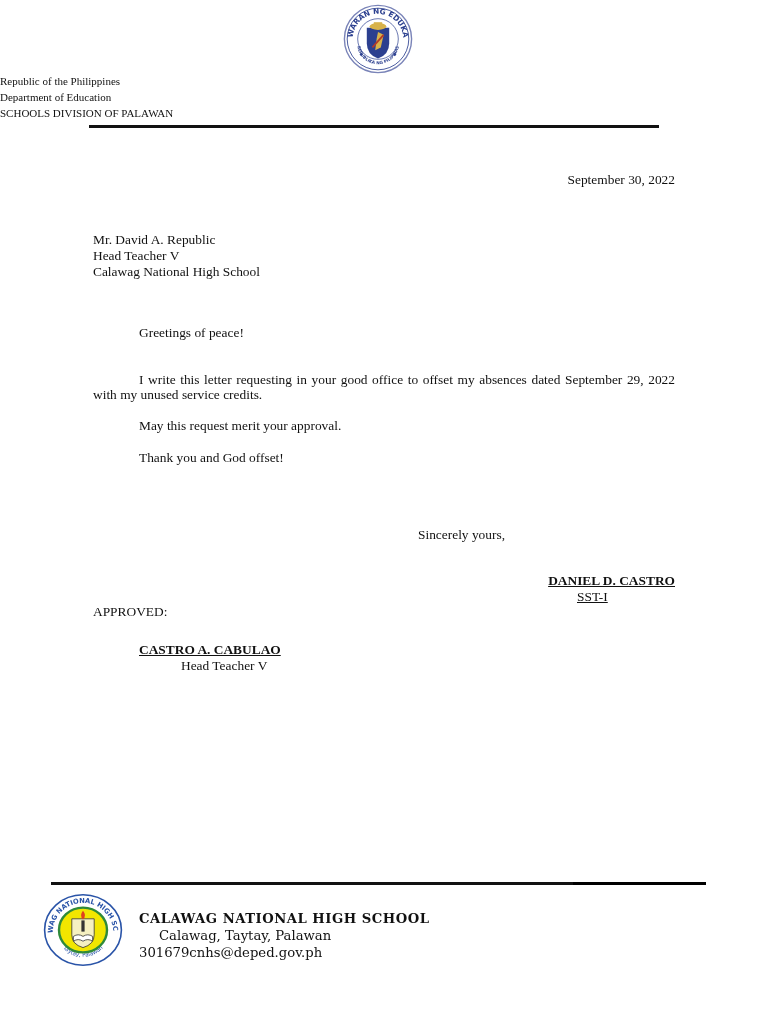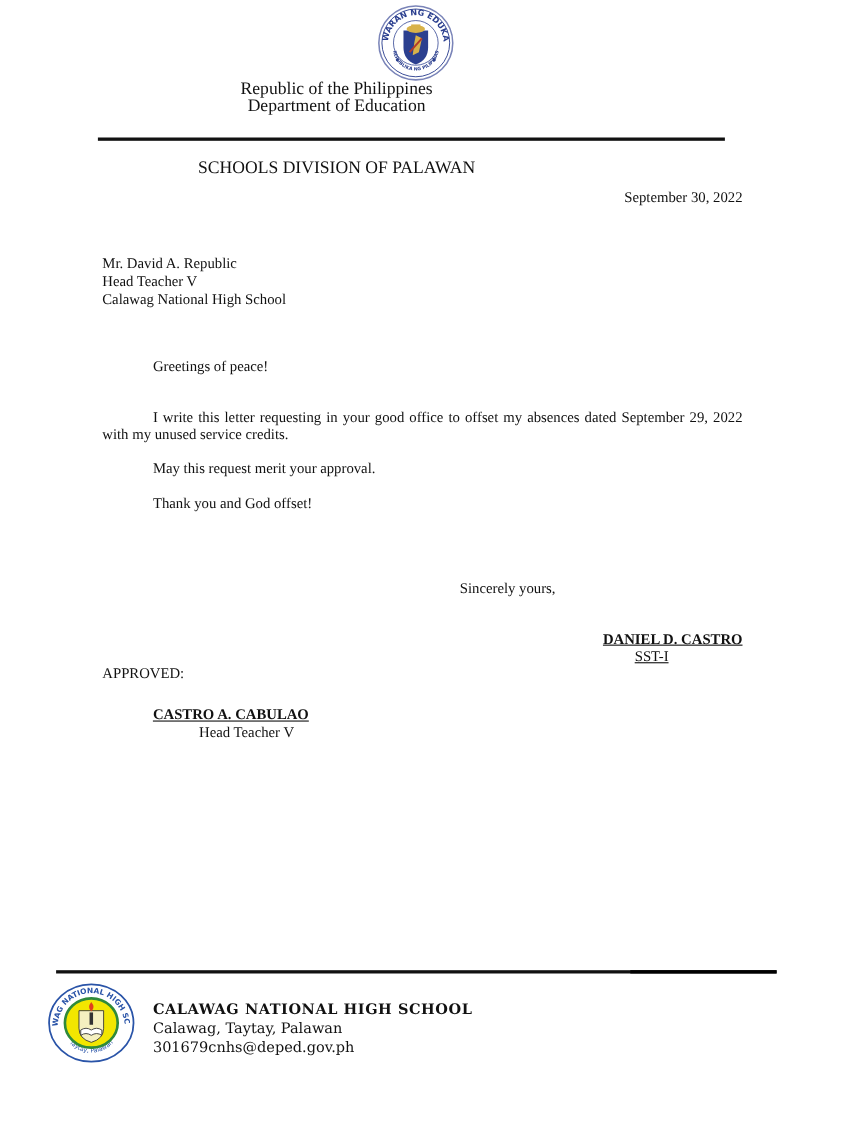--- a/index.html
+++ b/index.html
@@ -23,22 +23,22 @@
       position: absolute;
       left: 343px;
       top: 4px;
       width: 70px;
       height: 70px;
     }
 
     .head-line {
       position: absolute;
       left: 0; width: 612px;
-      text-align: center;
-      font-size: 16px;
+      text-align: left;
+      font-size: 11px;
       line-height: 16px;
     }
     .rule-top {
       position: absolute;
       left: 89px;
       top: 125px;
       width: 570px;
       height: 3px;
       background: #111111;
     }
@@ -122,21 +122,21 @@
   <rect x="44" y="26" width="12" height="6" fill="#d8b24a"></rect>
 
   <path d="M 50 40 L 58 44 L 54 62 L 46 66 L 48 50 Z" fill="#d8b24a"></path>
   <path d="M 42 62 L 58 44" stroke="#b33a2a" stroke-width="2.5"></path>
   <circle cx="26" cy="72" r="2" fill="#2b3f8f"></circle>
   <circle cx="74" cy="72" r="2" fill="#2b3f8f"></circle>
 </svg>
 
 <div class="head-line" style="top:73px;">Republic of the Philippines</div>
 <div class="head-line" style="top:89px;">Department of Education</div>
-<div class="head-line" style="top:105px;margin-top:40px;">SCHOOLS DIVISION OF PALAWAN</div>
+<div class="head-line" style="top:105px;">SCHOOLS DIVISION OF PALAWAN</div>
 <div class="rule-top"></div>
 
 <div class="abs date">September 30, 2022</div>
 
 <div class="abs addr" style="top:232px;">Mr. David A. Republic</div>
 <div class="abs addr" style="top:248px;">Head Teacher V</div>
 <div class="abs addr" style="top:264px;">Calawag National High School</div>
 
 <div class="abs indent" style="top:325px;">Greetings of peace!</div>
 
@@ -173,14 +173,14 @@
 
   <path d="M 36 32 L 64 32 L 64 52 Q 64 64 50 68 Q 36 64 36 52 Z" fill="#f5f0c0" stroke="#333" stroke-width="1"></path>
 
   <rect x="48" y="34" width="4" height="14" fill="#333"></rect>
   <path d="M 50 22 Q 45 28 50 33 Q 55 28 50 22 Z" fill="#e0401e"></path>
 
   <path d="M 38 54 Q 44 50 50 54 Q 56 50 62 54 L 62 60 Q 56 56 50 60 Q 44 56 38 60 Z" fill="#ffffff" stroke="#333" stroke-width="1"></path>
 </svg>
 
 <div class="foot-text foot-name" style="top:910px;">CALAWAG NATIONAL HIGH SCHOOL</div>
-<div class="foot-text" style="top:927px;">Calawag, Taytay, Palawan</div>
+<div class="foot-text" style="top:927px;margin-left:20px;">Calawag, Taytay, Palawan</div>
 <div class="foot-text" style="top:944px;">301679cnhs@deped.gov.ph</div>
 
 </body></html>

